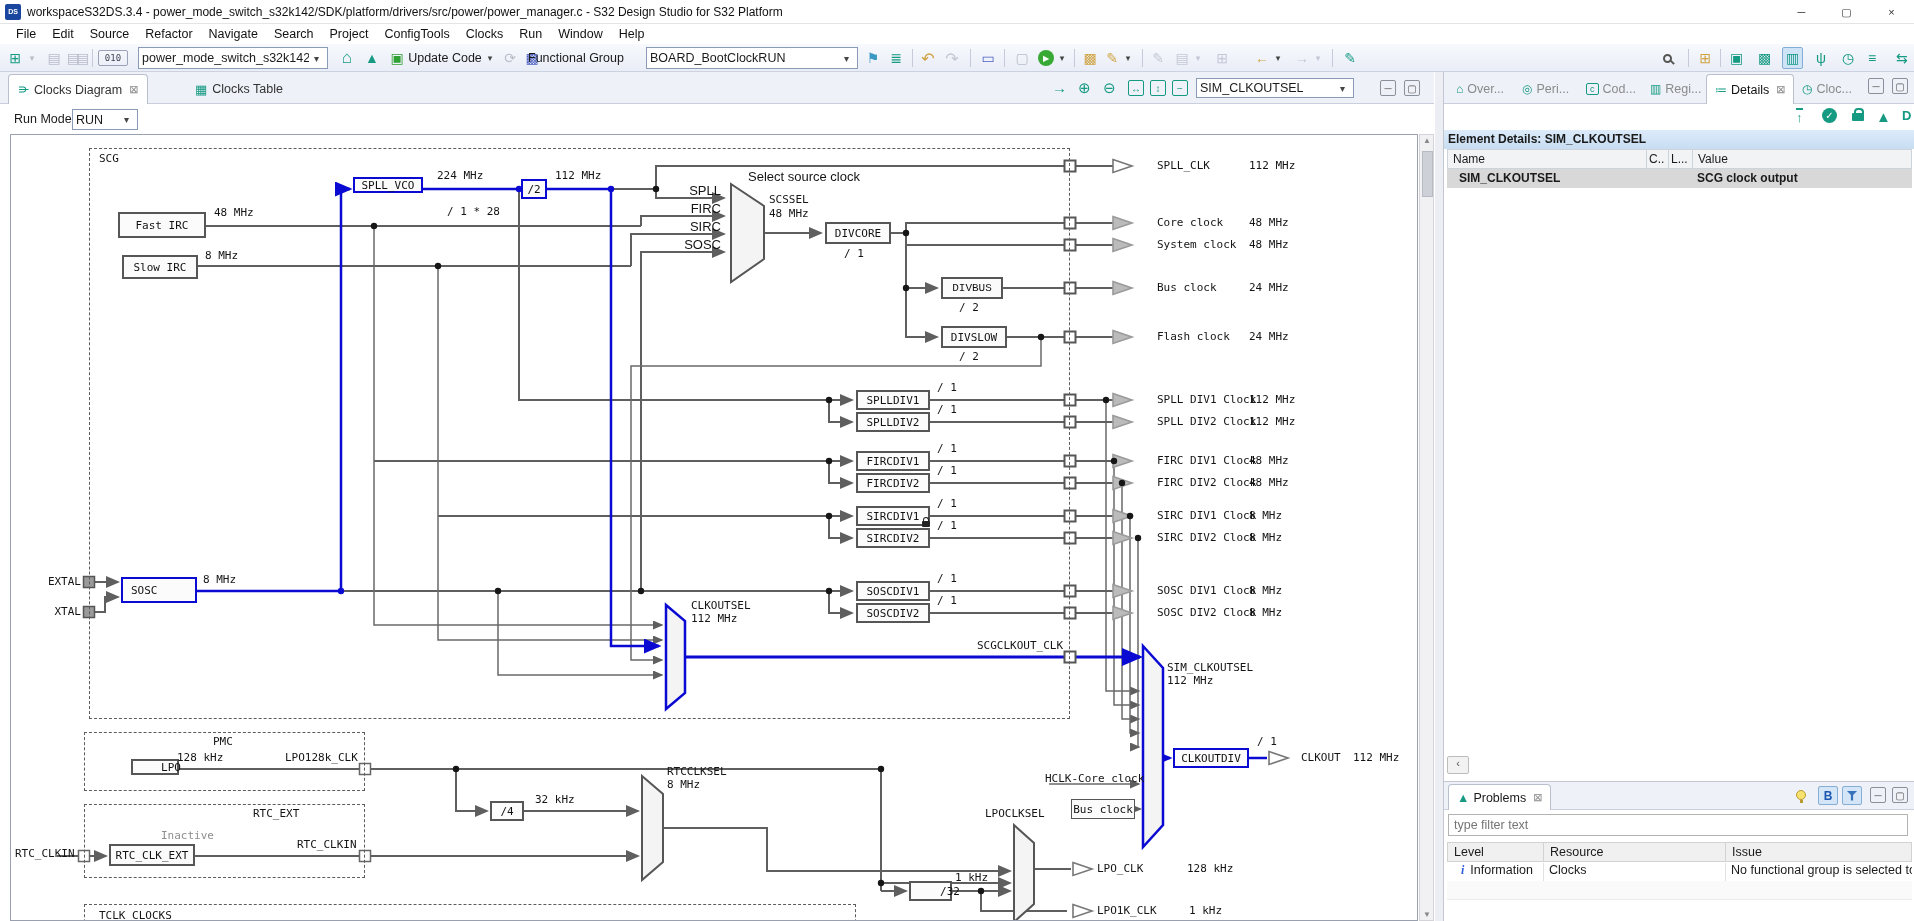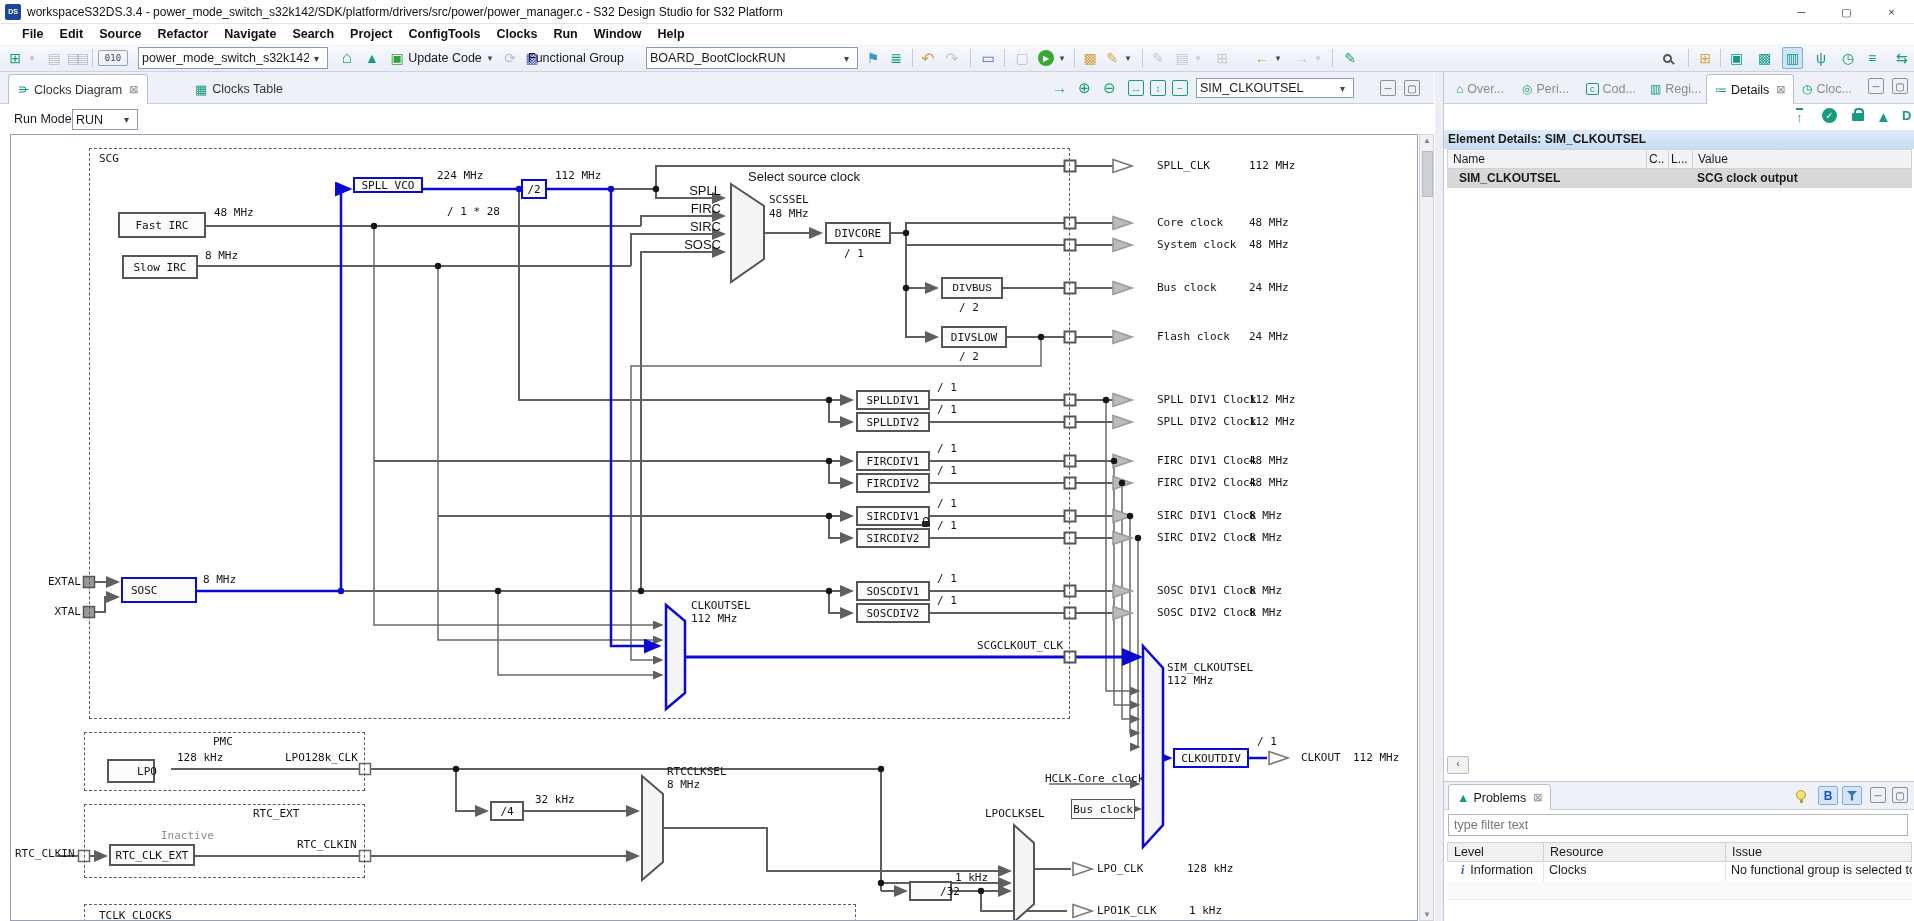--- a/index.html
+++ b/index.html
@@ -6,21 +6,21 @@
   html,body { width:1914px; height:921px; overflow:hidden; font-family:"Liberation Sans",sans-serif; background:#fff; }
   body { position:relative; font-size:13px; color:#1a1a1a; }
 
   
   #titlebar { position:absolute; left:0; top:0; width:1914px; height:24px; background:#ffffff; border-bottom:1px solid #e4e4e4; display:flex; align-items:center; }
   #appicon { width:16px; height:16px; margin:0 6px 0 5px; background:#1a46a0; color:#fff; font:bold 7px "Liberation Sans",sans-serif; display:flex; align-items:center; justify-content:center; border-radius:2px; }
   #titletext { font-size:12px; color:#111; }
   #wincontrols { position:absolute; right:0; top:0; height:24px; display:flex; }
   .winbtn { width:45px; height:24px; display:flex; align-items:center; justify-content:center; font-size:11px; color:#333; }
 
-  #menubar { position:absolute; left:0; top:24px; width:1834px; height:20px; background:#fff; display:flex; align-items:center; padding-left:14px;font-weight:bold; }
+  #menubar { position:absolute; left:0; top:24px; width:1834px; height:20px; background:#fff; display:flex; align-items:center; padding-left:8px; }
   .menuitem { padding:2px 8px; font-size:12.5px; color:#111; }
 
   
   #toolbar { position:absolute; left:0; top:44px; width:1914px; height:28px; background:linear-gradient(#f7f9fd,#e9edf6); border-bottom:1px solid #ccd2e0; }
   .tbi { position:absolute; top:3px; height:22px; display:flex; align-items:center; justify-content:center; font-size:14px; }
   .tsep { position:absolute; top:5px; width:1px; height:18px; background:#c6cbda; }
   .combo { position:absolute; top:3px; height:22px; background:#fff; border:1px solid #8a9cb5; display:flex; align-items:center; font-size:12.5px; padding:0 3px; }
   .combo .ctext { flex:1; overflow:hidden; white-space:nowrap; }
   .combo .carr { width:15px; text-align:center; color:#444; font-size:10px; }
   .teal { color:#169a82; } .gold { color:#cfa342; } .pale { color:#c3c8d4; } .blueic { color:#4a5fc0; }
@@ -460,21 +460,21 @@
   <span class="dlabel" style="left:680px;top:464px;">CLKOUTSEL</span>
   <span class="dlabel" style="left:680px;top:477px;">112 MHz</span>
   <span class="dlabel" style="left:966px;top:504px;">SCGCLKOUT_CLK</span>
   <span class="dlabel" style="left:1156px;top:526px;">SIM_CLKOUTSEL</span>
   <span class="dlabel" style="left:1156px;top:539px;">112 MHz</span>
   <span class="dlabel" style="left:1034px;top:637px;">HCLK-Core clock</span>
   <div class="dbox thin" style="left:1060px;top:664px;width:64px;height:20px;">Bus clock</div>
   <div class="dbox blue" style="left:1162px;top:613px;width:76px;height:20px;">CLKOUTDIV</div>
   <span class="dlabel" style="left:1246px;top:600px;">/ 1</span>
 
-  <div class="dbox" style="left:96px;top:624px;width:48px;height:24px;padding-left:32px;">LPO</div>
+  <div class="dbox" style="left:120px;top:624px;width:48px;height:16px;padding-left:32px;">LPO</div>
   <span class="dlabel" style="left:166px;top:616px;">128 kHz</span>
   <span class="dlabel" style="left:274px;top:616px;">LPO128k_CLK</span>
 
   <span class="dlabel gray" style="left:150px;top:694px;">Inactive</span>
   <div class="dbox" style="left:98px;top:709px;width:86px;height:22px;">RTC_CLK_EXT</div>
   <span class="dlabel" style="left:286px;top:703px;">RTC_CLKIN</span>
   <span class="dlabel" style="left:4px;top:712px;">RTC_CLKIN</span>
 
   <span class="dlabel" style="left:656px;top:630px;">RTCCLKSEL</span>
   <span class="dlabel" style="left:656px;top:643px;">8 MHz</span>

